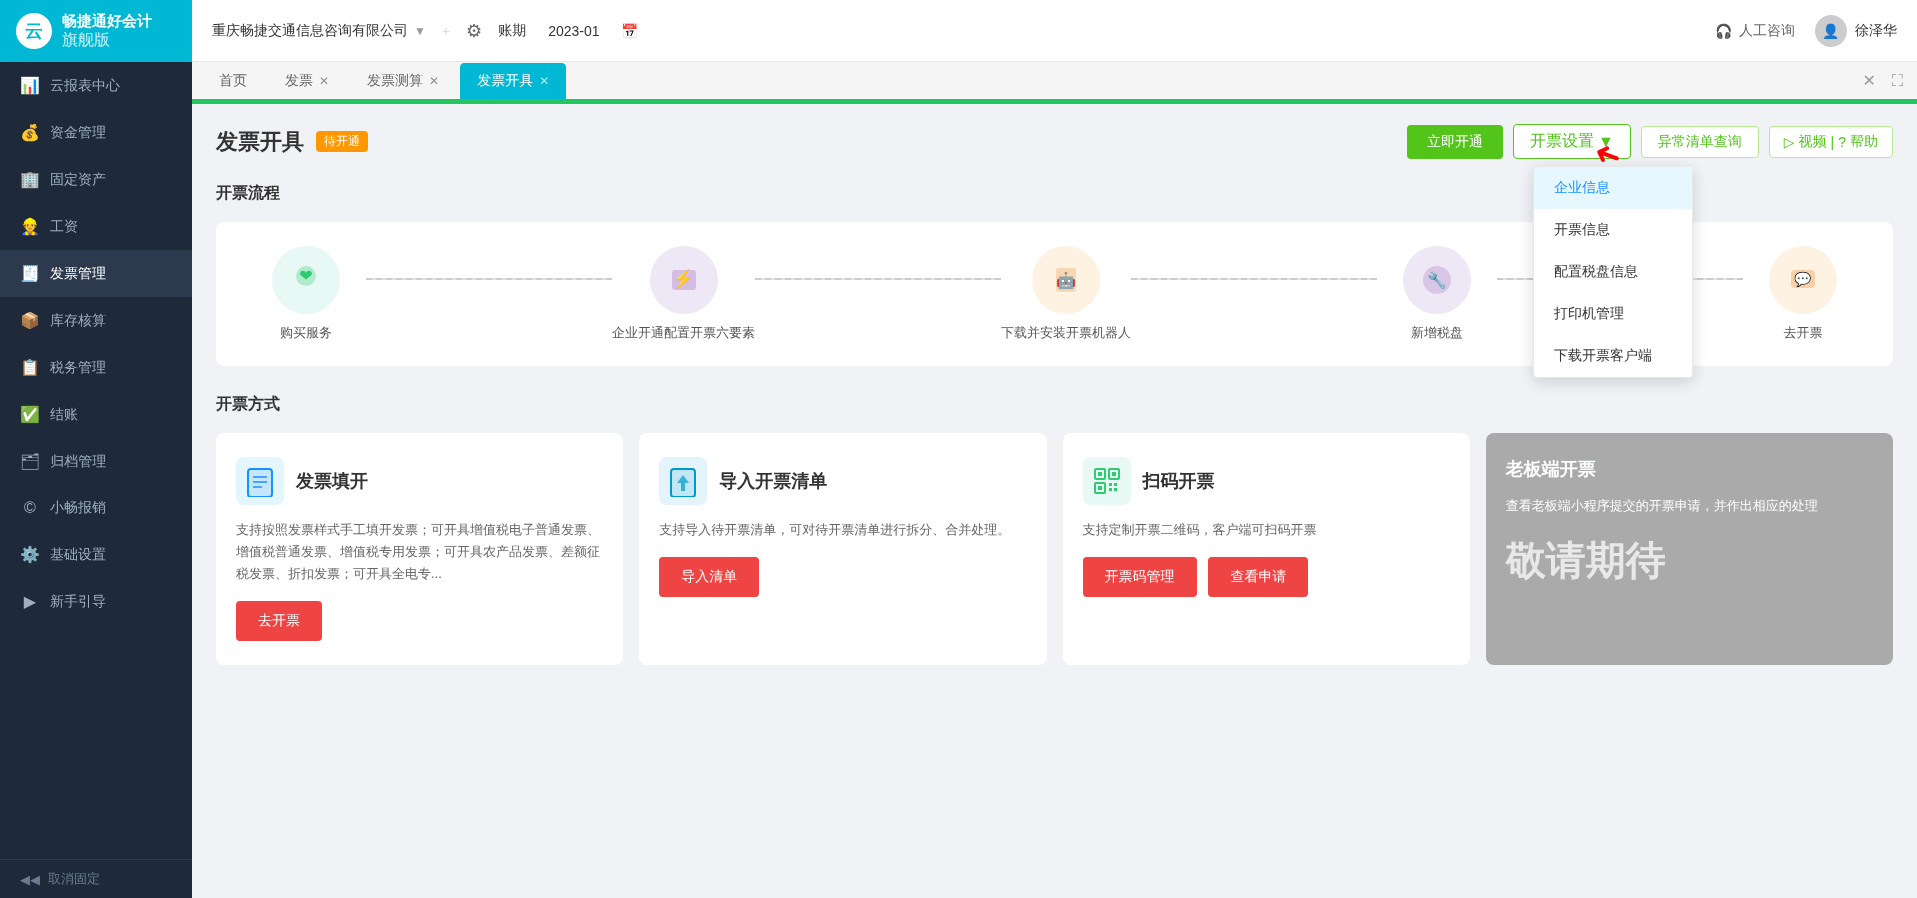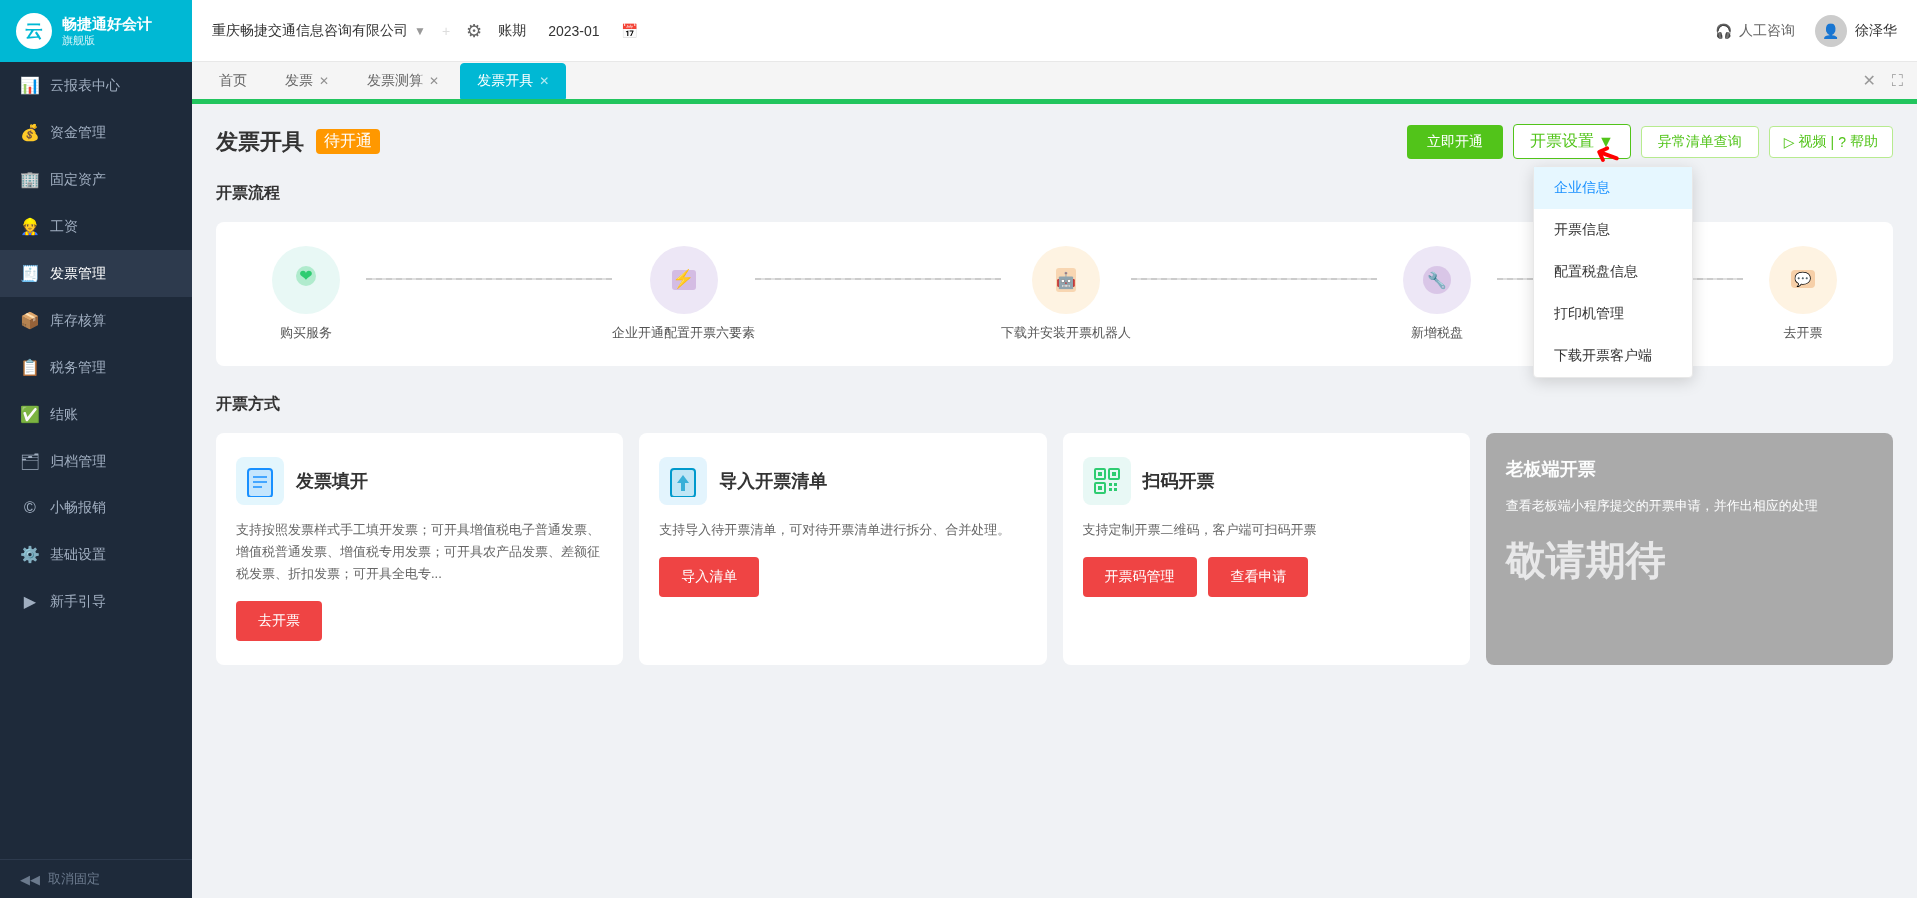--- a/index.html
+++ b/index.html
@@ -26,21 +26,21 @@
     .logo-icon {
       width: 36px; height: 36px;
       background: #fff;
       border-radius: 50%;
       display: flex; align-items: center; justify-content: center;
       color: #00b8d4;
       font-size: 18px;
       font-weight: bold;
     }
     .logo-text { font-size: 15px; font-weight: bold; color: #fff; line-height: 1.3; }
-    .logo-sub { font-size: 11px; color: rgba(255,255,255,0.8); }
+    .logo-sub { font-size: 16px; color: rgba(255,255,255,0.8); }
     .sidebar-scroll { flex: 1; overflow-y: auto; overflow-x: hidden; }
     .sidebar-item {
       display: flex; align-items: center; gap: 10px;
       padding: 14px 20px;
       cursor: pointer;
       color: #a0aec0;
       font-size: 14px;
       transition: background 0.2s;
     }
     .sidebar-item.active { background: #2d3a4d; color: #fff; }
@@ -127,21 +127,21 @@
     
     .page-header {
       display: flex; align-items: center; justify-content: space-between;
       margin-bottom: 24px;
     }
     .page-title-area { display: flex; align-items: center; gap: 12px; }
     .page-title { font-size: 22px; font-weight: bold; color: #333; }
     .status-badge {
       background: #ff9800;
       color: #fff;
-      font-size: 16px;
+      font-size: 12px;
       padding: 2px 8px;
       border-radius: 4px;
     }
     .page-actions { display: flex; align-items: center; gap: 10px; position: relative; }
     .btn-primary {
       background: #52c41a;
       color: #fff;
       border: none;
       padding: 8px 20px;
       border-radius: 4px;

